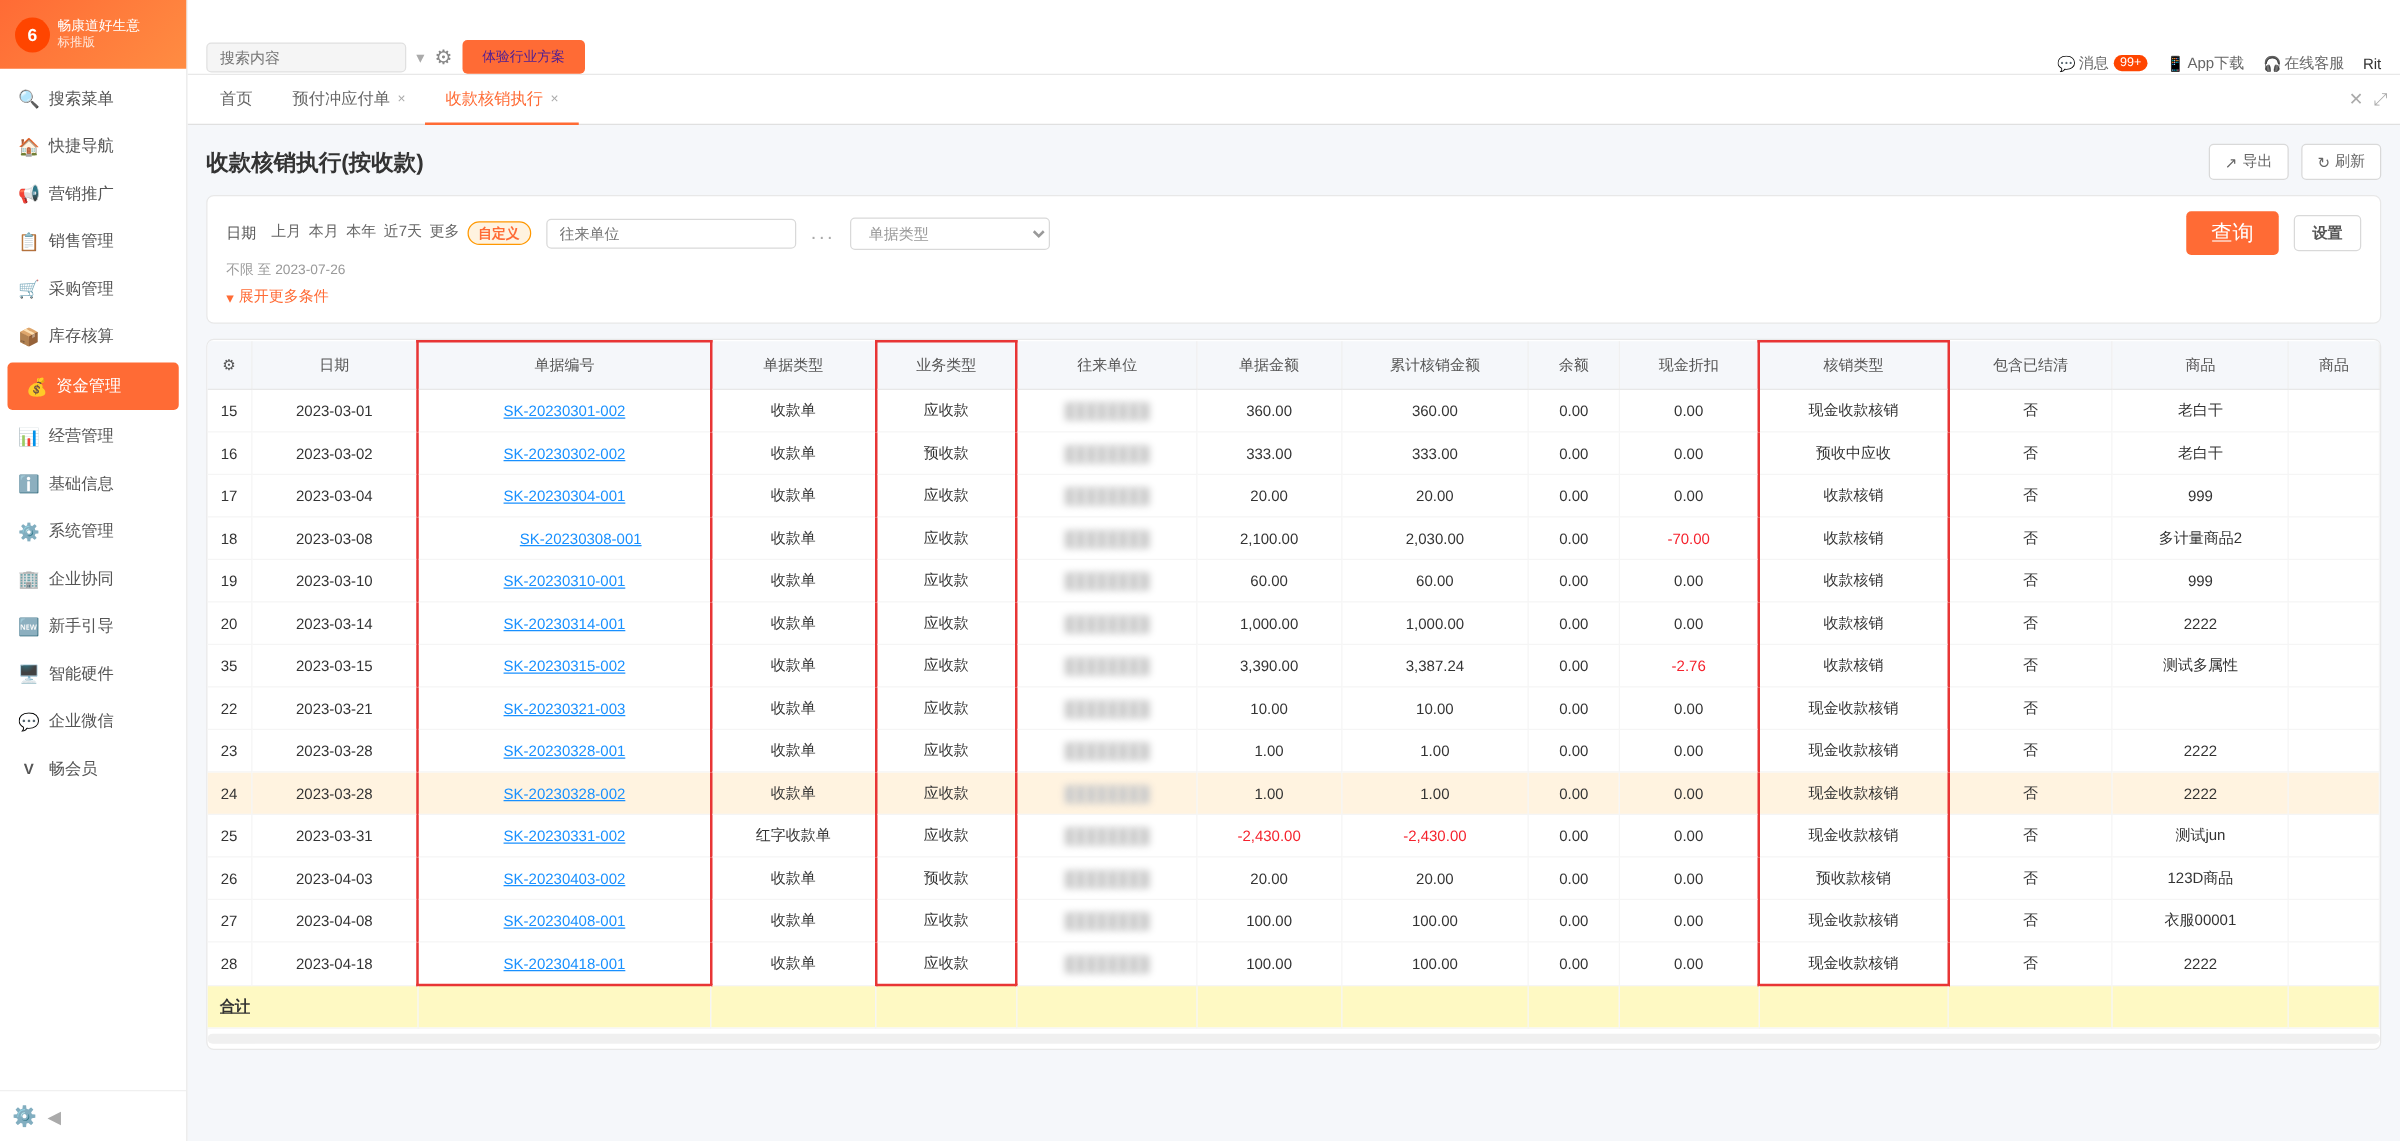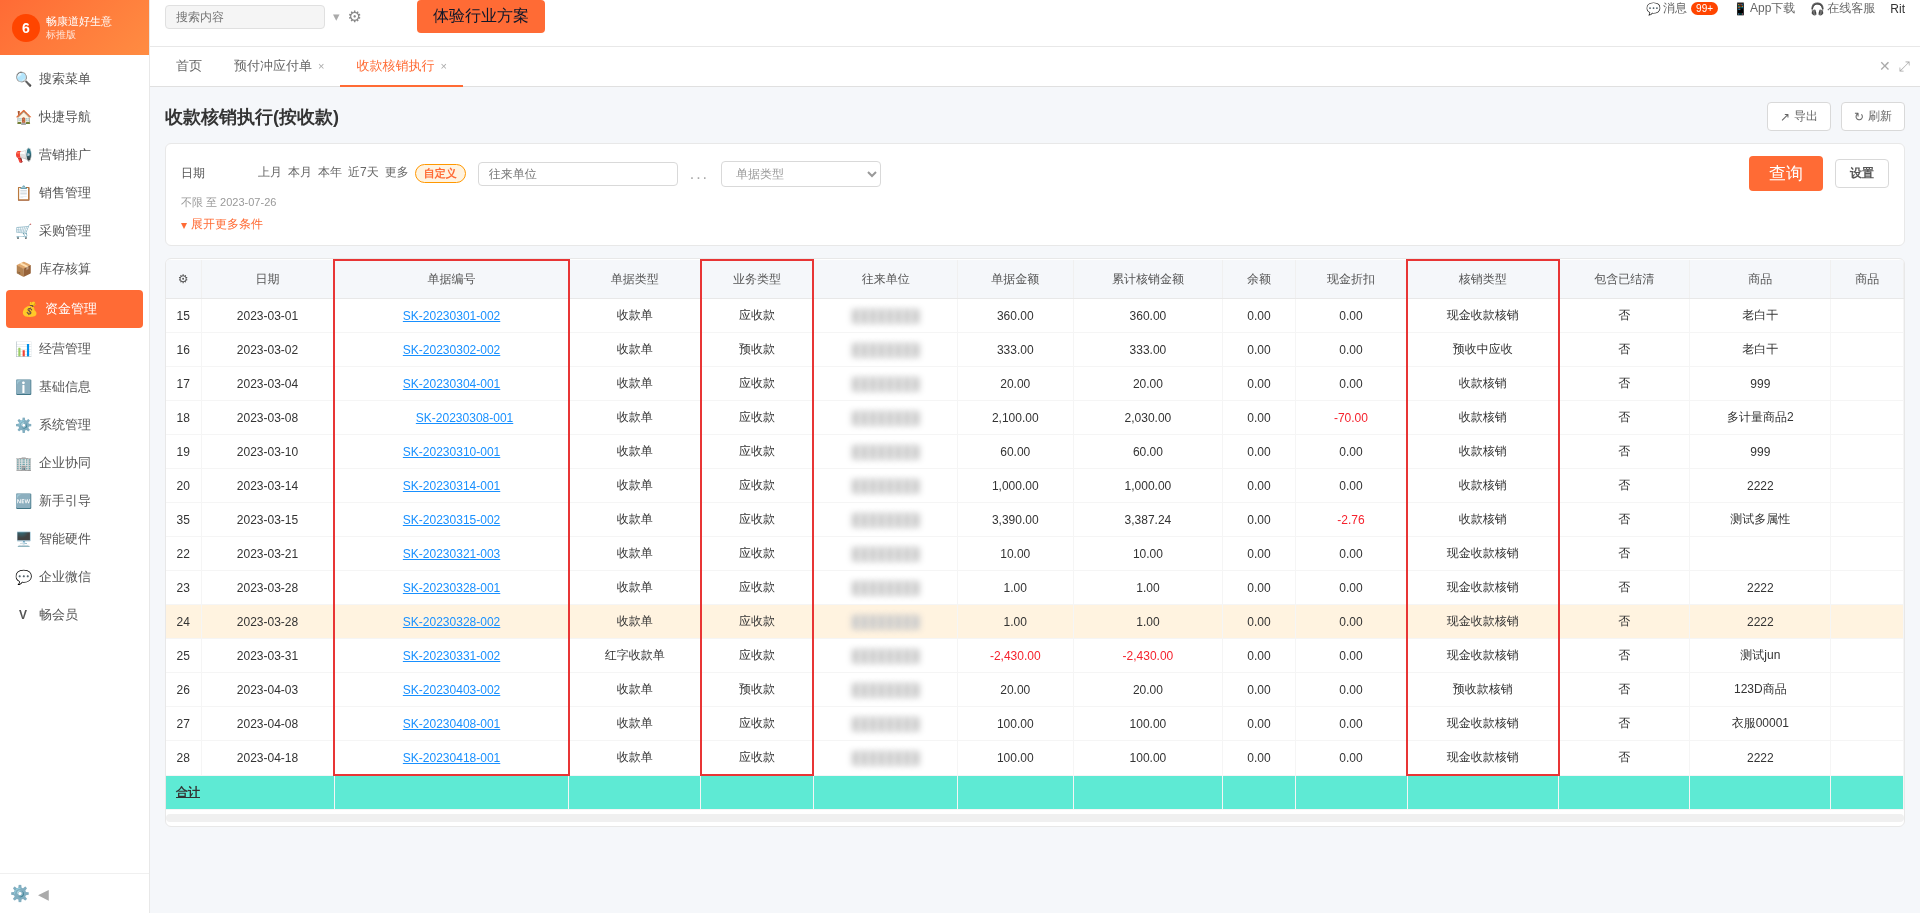--- a/index.html
+++ b/index.html
@@ -44,36 +44,36 @@
       padding: 10px;
       border-top: 1px solid #f0f0f0;
       display: flex; gap: 8px; align-items: center;
     }
 
     
     .main { flex: 1; display: flex; flex-direction: column; overflow: hidden; }
 
     
     .topbar {
-      height: 47px;
+      height: 60px;
       background: #fff;
       border-bottom: 1px solid #e8e8e8;
-      display: flex; align-items: flex-start;
+      display: flex; align-items: flex-end;
       padding: 0 15px; gap: 1px;
     }
     .topbar-breadcrumb {
       flex: 1; display: flex; align-items: center; gap: 8px; color: #666;
     }
     .topbar-input {
       background: #f5f5f5; border: 1px solid #e0e0e0; border-radius: 4px;
       padding: 4px 10px; width: 160px; font-size: 12px; color: #999;
     }
     .topbar-btn-orange {
-      background: #ff6b35; color: #0f172a; border: none; border-radius: 4px;
-      padding: 6px 16px; cursor: pointer; font-size: 16px; margin-left: 47px;
+      background: #ff6b35; color: #4c1d95; border: none; border-radius: 4px;
+      padding: 6px 16px; cursor: pointer; font-size: 11px;
     }
     .topbar-right { display: flex; align-items: center; gap: 15px; color: #666; font-size: 12px; }
     .badge {
       background: #ff4500; color: #fff; border-radius: 10px;
       font-size: 10px; padding: 1px 5px; margin-left: 2px;
     }
     .gear-icon { font-size: 16px; color: #888; cursor: pointer; }
 
     
     .tabbar {
@@ -107,21 +107,21 @@
       display: flex; align-items: center; gap: 4px;
     }
 
     
     .filter-bar {
       background: #fff; border: 1px solid #e8e8e8; border-radius: 6px;
       padding: 12px 15px; margin-bottom: 12px;
     }
     .filter-row { display: flex; align-items: center; gap: 12px; flex-wrap: wrap; }
     .filter-label { color: #555; font-size: 12px; }
-    .filter-date-links { display: flex; gap: 6px; margin-left: 41px; }
+    .filter-date-links { display: flex; gap: 6px; }
     .filter-date-link { color: #666; font-size: 12px; cursor: pointer; text-decoration: none; }
     .filter-date-custom {
       background: #fff3e0; border: 1px solid #ff9800; color: #ff6b35;
       border-radius: 10px; padding: 1px 8px; font-size: 11px; cursor: pointer; font-weight: bold;
     }
     .filter-input {
       border: 1px solid #d9d9d9; border-radius: 4px; padding: 4px 10px;
       font-size: 12px; width: 200px; color: #999;
     }
     .filter-select {
@@ -158,21 +158,21 @@
     }
     td {
       padding: 8px 10px; text-align: center; color: #333;
       border-bottom: 1px solid #f5f5f5; border-right: 1px solid #f5f5f5;
       white-space: nowrap;
     }
     tr.highlighted td { background: #fff3e0; }
     .link { color: #1890ff; text-decoration: underline; cursor: pointer; }
     .negative { color: #f5222d; }
     .blurred { color: transparent; text-shadow: 0 0 6px #ccc; user-select: none; }
-    .footer-row td { background: #5eead4; font-weight: 500; text-decoration: underline; }
+    .footer-row td { background: #fef9c3; font-weight: 500; text-decoration: underline; }
 
     
     .table-scrollbar { height: 8px; background: #f0f0f0; border-radius: 4px; margin: 4px 0; }
   </style>
 </head>
 <body>
 
 <div class="sidebar">
   <div class="sidebar-logo">
     <div class="sidebar-logo-icon">6</div>

